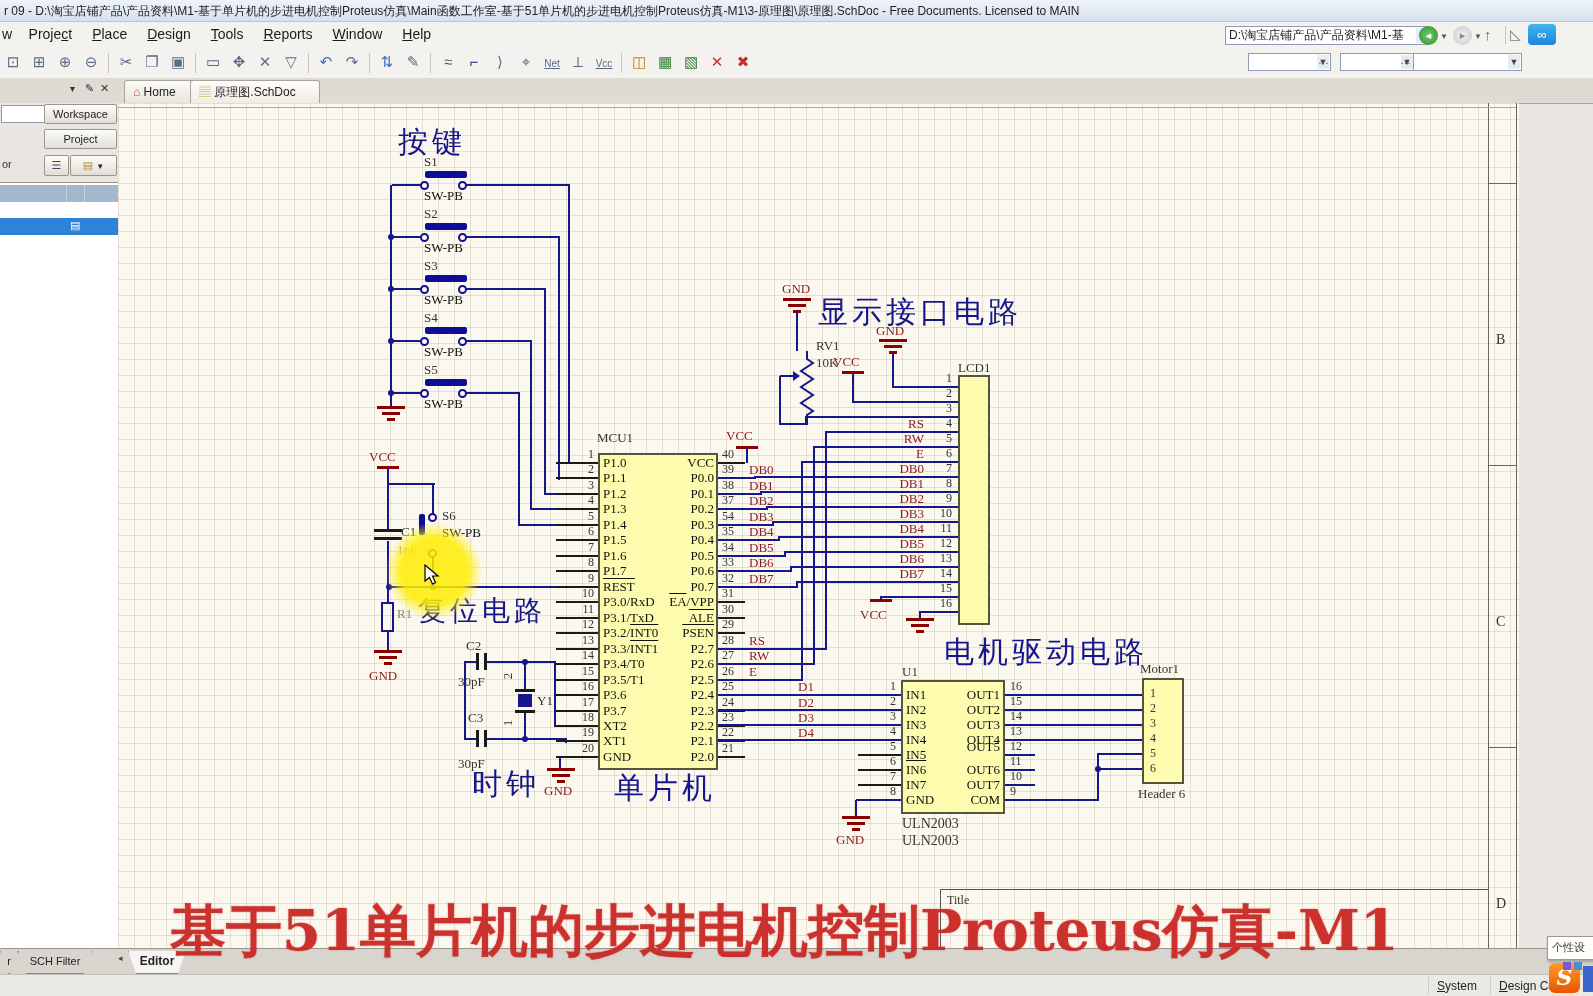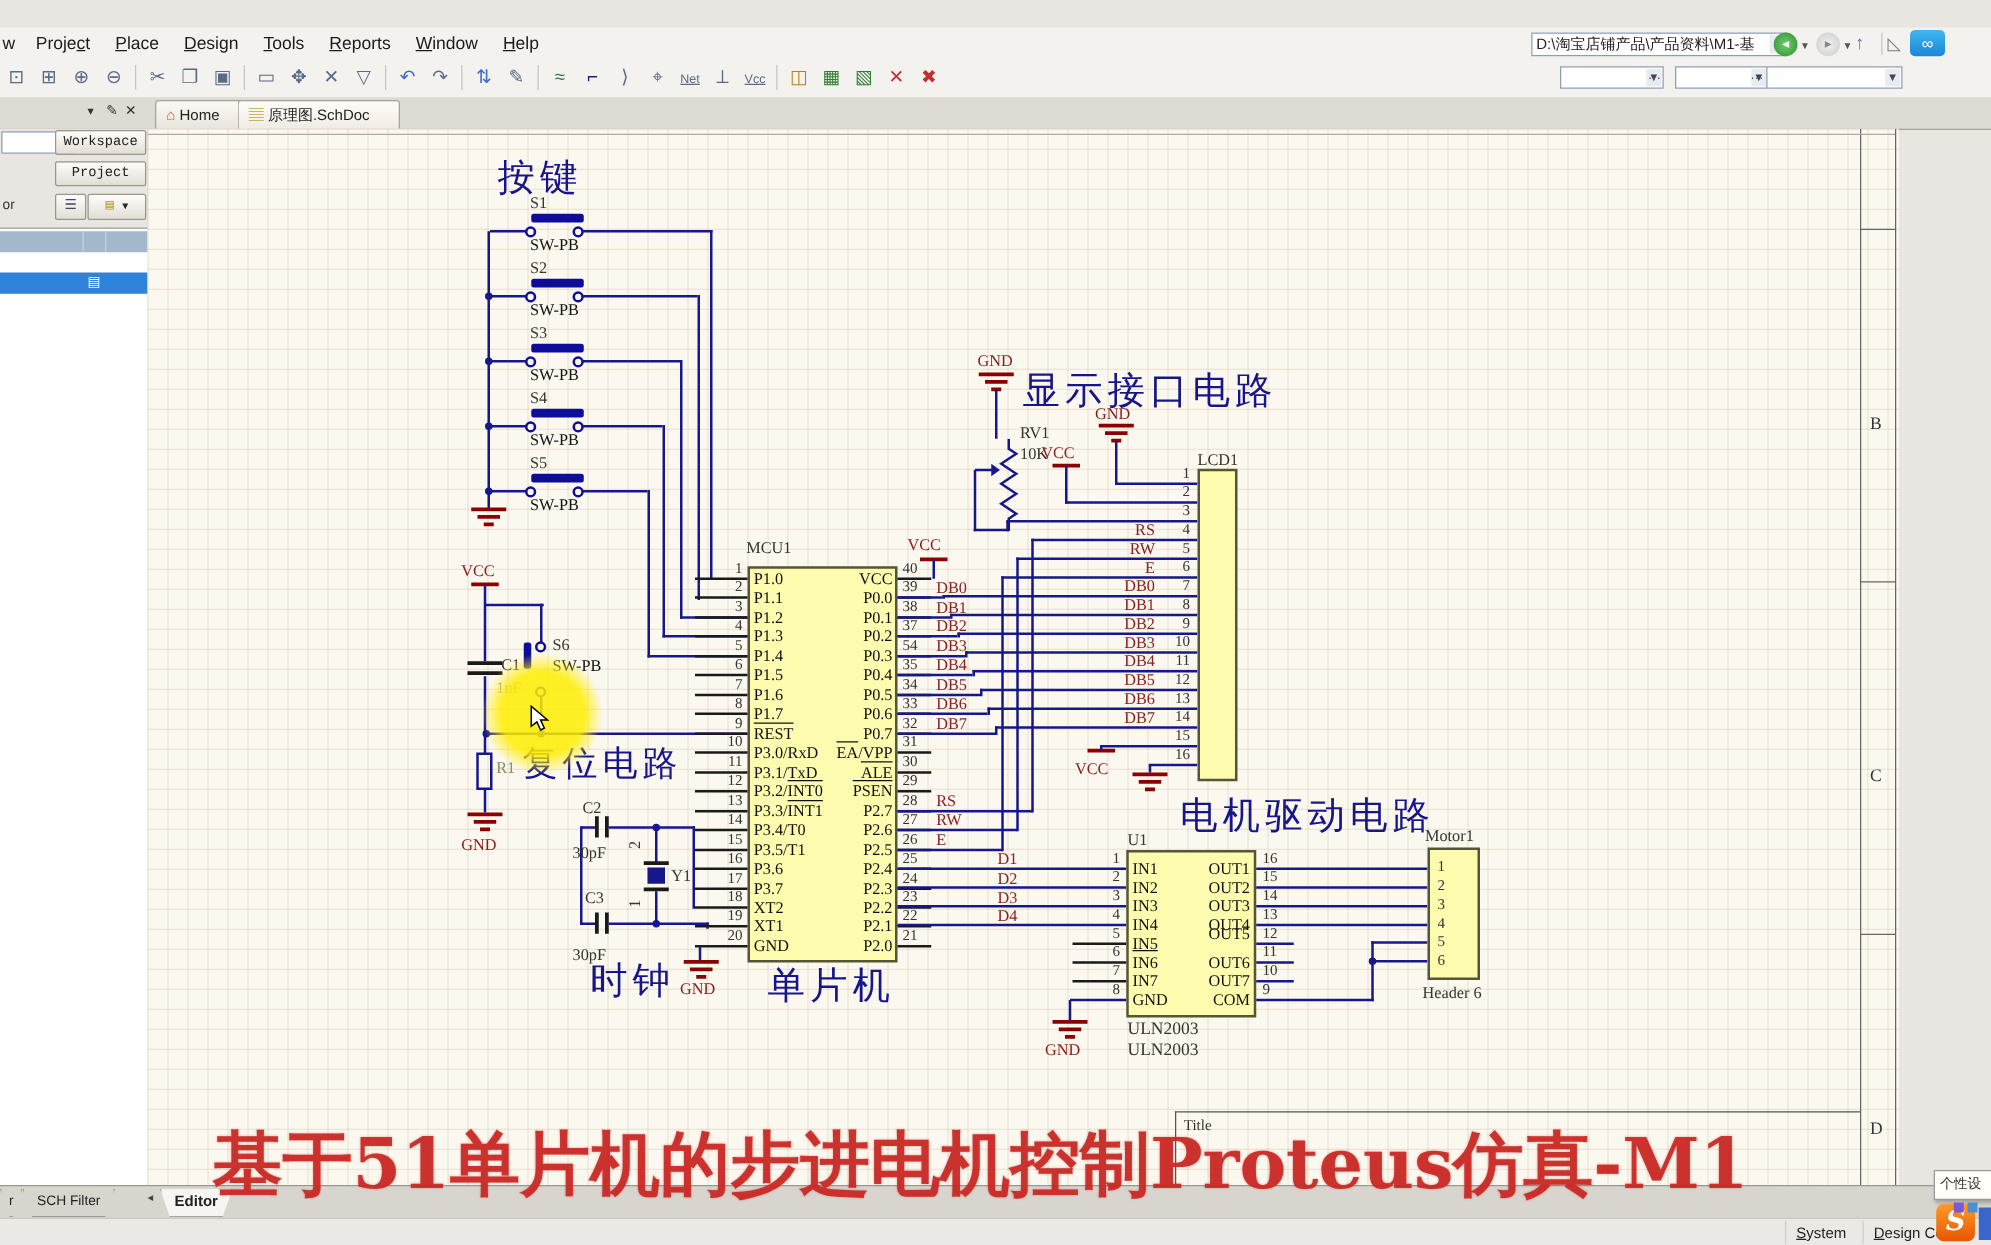--- a/index.html
+++ b/index.html
@@ -19,21 +19,21 @@
   .tsep{display:inline-block;width:1px;height:20px;background:#c9c5bc;margin:0 4px;vertical-align:middle;}
   #tabbar{position:absolute;left:0;top:78px;width:100%;height:25px;background:#dedbd4;border-bottom:1px solid #a8a49a;}
   .doctab{position:absolute;top:2px;height:22px;background:linear-gradient(#fbfaf7,#e9e5dd);
      border:1px solid #a8a49a;border-bottom:none;border-radius:3px 3px 0 0;font-size:12px;color:#222;
      padding:0 8px;line-height:22px;white-space:nowrap;}
   .combo{position:absolute;background:#fff;border:1px solid #8d9cb5;font-size:12px;color:#222;
      line-height:16px;padding:0 14px 0 3px;white-space:nowrap;overflow:hidden;}
   .combo .arr{position:absolute;right:1px;top:1px;bottom:1px;width:12px;background:#e7ebf2;
      color:#445;font-size:9px;text-align:center;line-height:15px;}
   .panelbtn{position:absolute;background:linear-gradient(#fdfdfb,#e2ded6);border:1px solid #9a968c;
-     border-radius:2px;font-size:11px;color:#222;text-align:center;font-family:Liberation Mono, monospace;}
+     border-radius:2px;font-size:11px;color:#222;text-align:center;}
   #statusbar{position:absolute;left:0;top:974px;width:100%;height:22px;background:#ebe9e5;border-top:1px solid #c5c1b8;}
   .status-btn{position:absolute;top:2px;height:18px;font-size:12px;color:#222;line-height:18px;
      padding:0 8px;border-left:1px solid #cfccc5;white-space:nowrap;}
   .status-btn::first-letter{text-decoration:underline;}
   #bottom-strip{position:absolute;left:0;top:948px;width:100%;height:26px;background:#d8d5cf;border-top:1px solid #9a968e;}
   .btab{position:absolute;top:2px;height:22px;background:#d8d5cf;border:1px solid #8d897f;border-top:none;
      font-size:11px;color:#222;line-height:20px;text-align:center;
      clip-path:polygon(0 0,100% 0,calc(100% - 8px) 100%,8px 100%);}
   .btab.active{background:#f7f5f1;font-weight:bold;font-size:12px;}
   
@@ -68,20 +68,23 @@
      background:linear-gradient(#ff9a2a,#e85600);color:#fff;font:italic bold 22px "DejaVu Serif",serif;
      text-align:center;line-height:29px;z-index:61;}
   .zone-letter{position:absolute;font:14px "Liberation Serif",serif;color:#333;}
   .listrow{position:absolute;left:0;width:118px;}
 </style>
 </head>
 <body>
 
 <div id="app">
 
+  <div id="titlebar">
+    <span>r 09 - D:\淘宝店铺产品\产品资料\M1-基于单片机的步进电机控制Proteus仿真\Main函数工作室-基于51单片机的步进电机控制Proteus仿真-M1\3-原理图\原理图.SchDoc - Free Documents. Licensed to MAIN</span>
+  </div>
 
   <div id="menubar">
     <span class="menu-item" style="padding-left:2px;padding-right:2px;">w</span>
     <span id="menu-items"><span class="menu-item">Proje<u>c</u>t</span><span class="menu-item"><u>P</u>lace</span><span class="menu-item"><u>D</u>esign</span><span class="menu-item"><u>T</u>ools</span><span class="menu-item"><u>R</u>eports</span><span class="menu-item"><u>W</u>indow</span><span class="menu-item"><u>H</u>elp</span></span>
     
     <div class="combo" style="left:1225px;top:4px;width:186px;height:17px;">
       <span>D:\淘宝店铺产品\产品资料\M1-基</span>
       <span class="arr">▼</span>
     </div>
     <div class="abs" style="left:1419px;top:4px;width:19px;height:19px;border-radius:50%;background:radial-gradient(#6fd06f,#2e8b2e);color:#fff;text-align:center;line-height:19px;font-size:11px;">◂</div>

